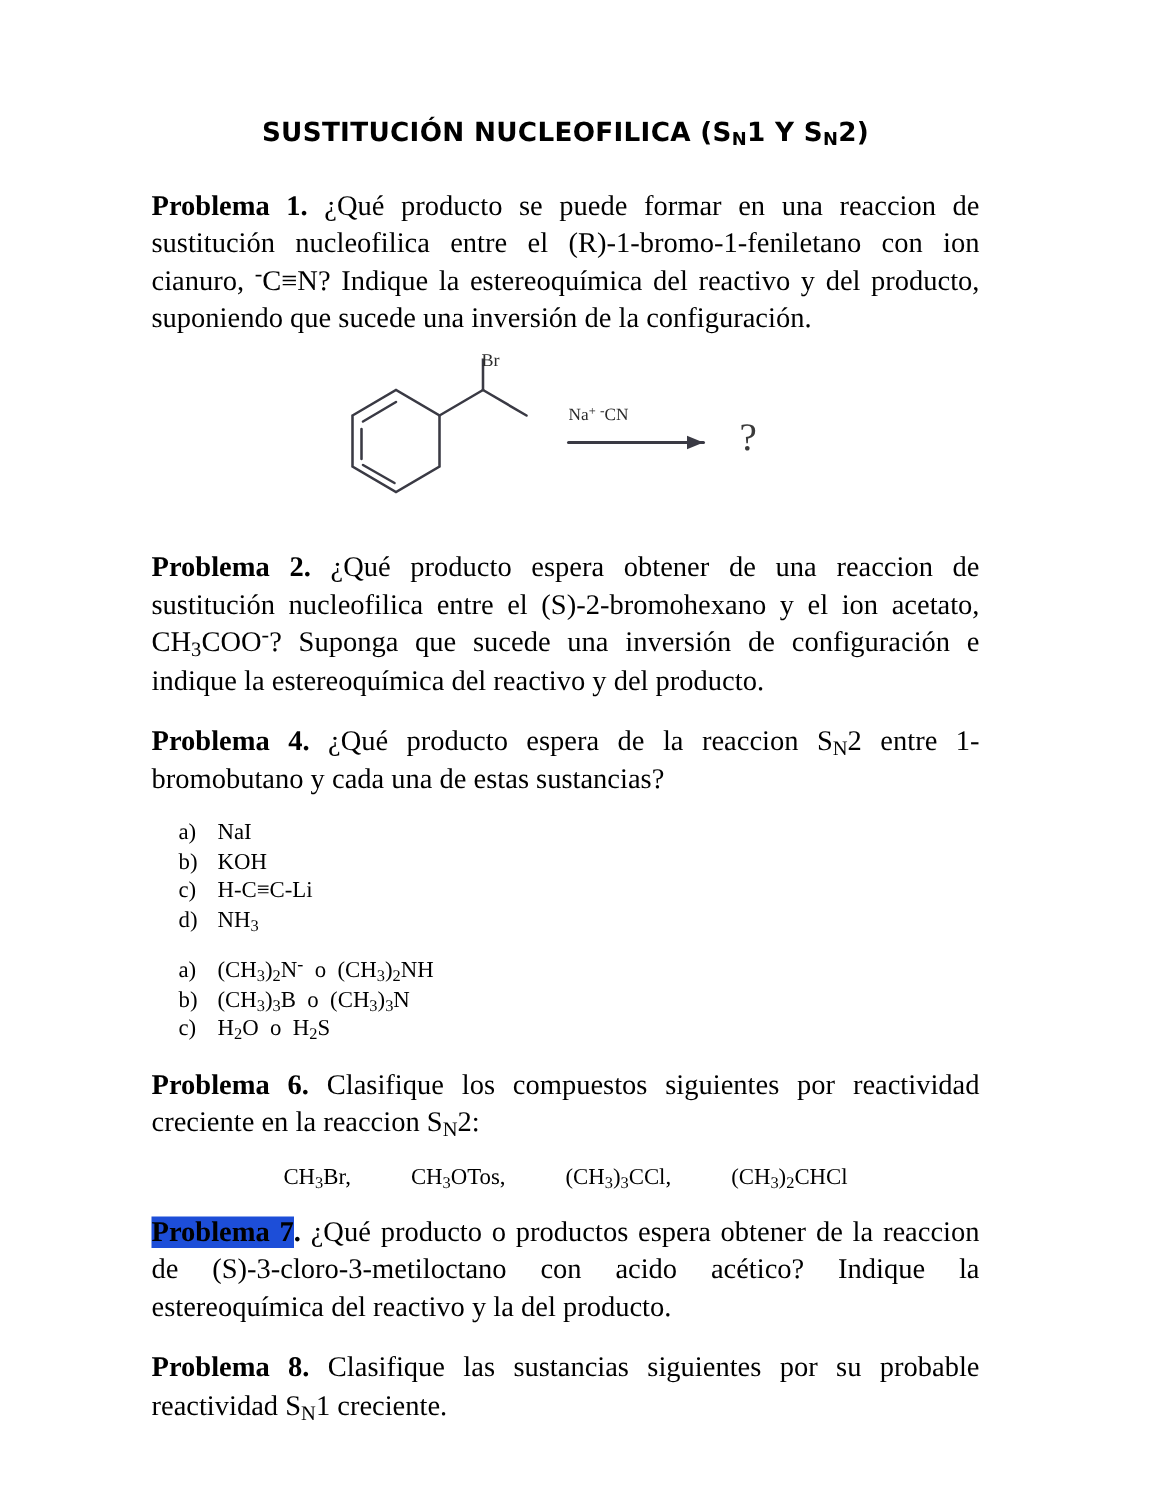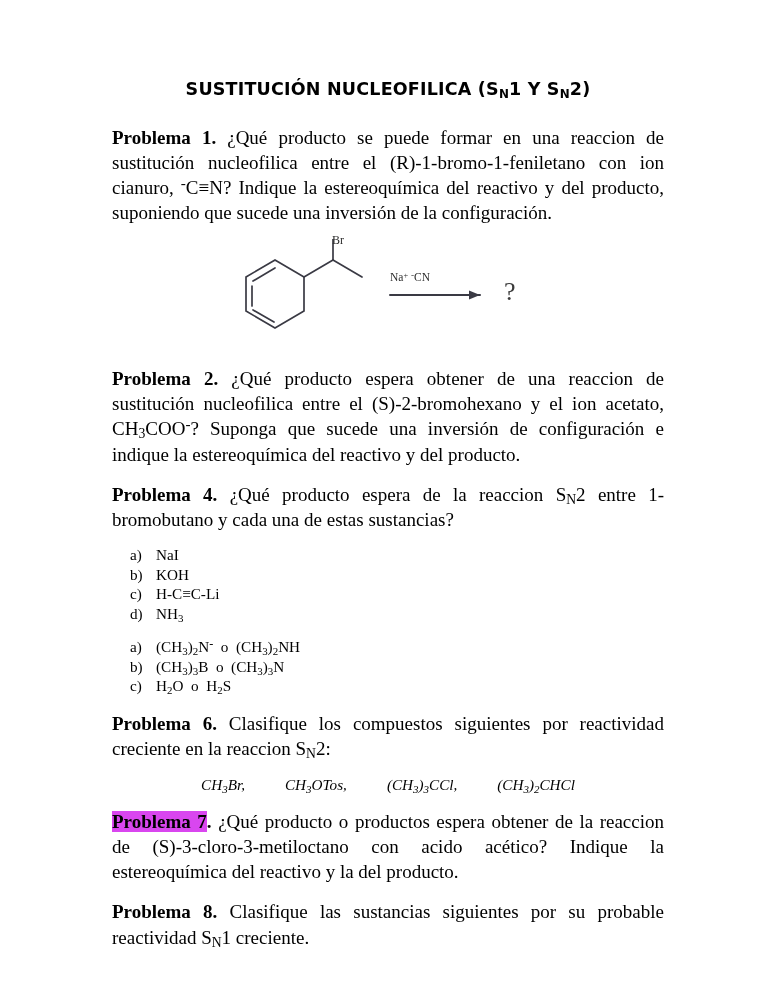--- a/index.html
+++ b/index.html
@@ -16,21 +16,21 @@
   }
   .page {
     position: relative;
     width: 768px;
     height: 994px;
     background: #ffffff;
     overflow: hidden;
   }
   .content {
     position: absolute;
-    left: 112px;
+    left: 101px;
     top: 0;
     width: 552px;
   }
 
   
   .doc-title {
     font-family: "DejaVu Sans", "Liberation Sans", sans-serif;
     font-weight: bold;
     font-size: 17.5px;
     letter-spacing: 0.2px;
@@ -67,21 +67,21 @@
     vertical-align: 0.42em;
     line-height: 0;
   }
   .minus {
     font-size: 0.8em;
     vertical-align: 0.38em;
     line-height: 0;
   }
 
   .hl {
-    background: #d946ef;
+    background: #1d4ed8;
   }
 
   
   .opt-list {
     margin: 13px 0 0 0;
     padding: 0;
     list-style: none;
     font-size: 15.2px;
     line-height: 1.30;
   }
@@ -96,21 +96,20 @@
   .opt-text {
     flex: 1 1 auto;
   }
 
   
   .formula-row {
     font-size: 15.2px;
     margin-top: 15px;
     text-align: center;
     white-space: nowrap;
-    font-style: italic;
   }
   .formula-row .fitem {
     display: inline-block;
   }
   .formula-row.row6 .fitem { margin-right: 40px; }
   .formula-row.row6 .fitem:last-child { margin-right: 0; }
   .formula-row.row8 .fitem { margin-right: 22px; }
   .formula-row.row8 .fitem:last-child { margin-right: 0; }
 
   

